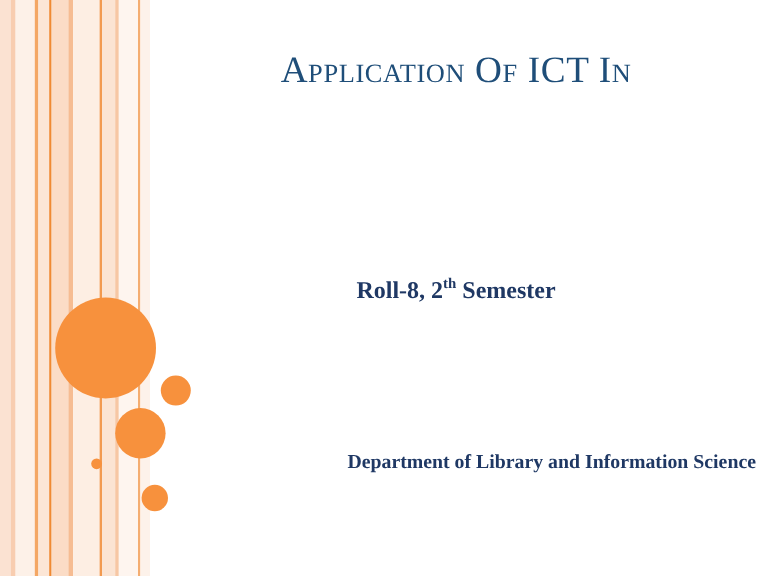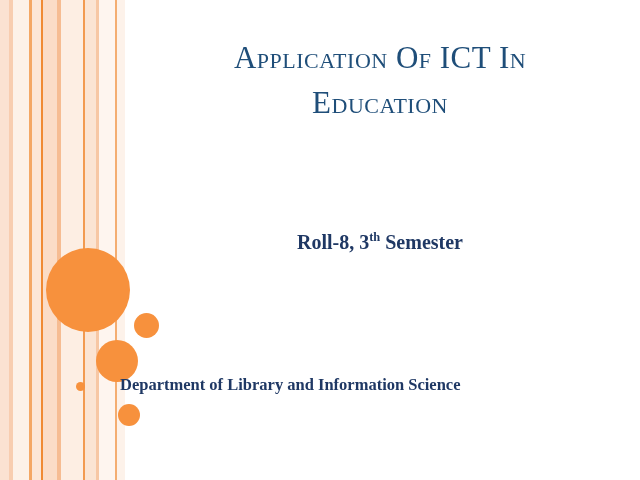--- a/index.html
+++ b/index.html
@@ -90,21 +90,21 @@
     font-size: 0.62em;
     vertical-align: super;
     text-align: right;
   }
 
   .dept {
     position: absolute;
     left: 120px;
     top: 369px;
     width: 510px;
-    text-align: left;
+    text-align: right;
     color: #1f3864;
     font-weight: bold;
     font-size: 16.5px;
     line-height: 1.95;
   }
   .dept .line { display: block; }
 </style>
 </head>
 <body>
 
@@ -129,24 +129,23 @@
   </div>
 
   <div class="circle c-big"></div>
   <div class="circle c-mid"></div>
   <div class="circle c-small1"></div>
   <div class="circle c-small2"></div>
   <div class="circle c-tiny"></div>
 
   <div class="title">
     <span class="line">Application of ICT in</span>
-    <span class="line">Education</span>
   </div>
 
   <div class="author">
-    <span class="line"><span>Roll-8, 3</span><sup>th</sup><span> Semester</span></span>
+    <span class="line"><span>Roll-8, 2</span><sup>th</sup><span> Semester</span></span>
   </div>
 
   <div class="dept">
     <span class="line">Department of Library and Information  Science</span>
   </div>
 
 </div>
 
 </body></html>

